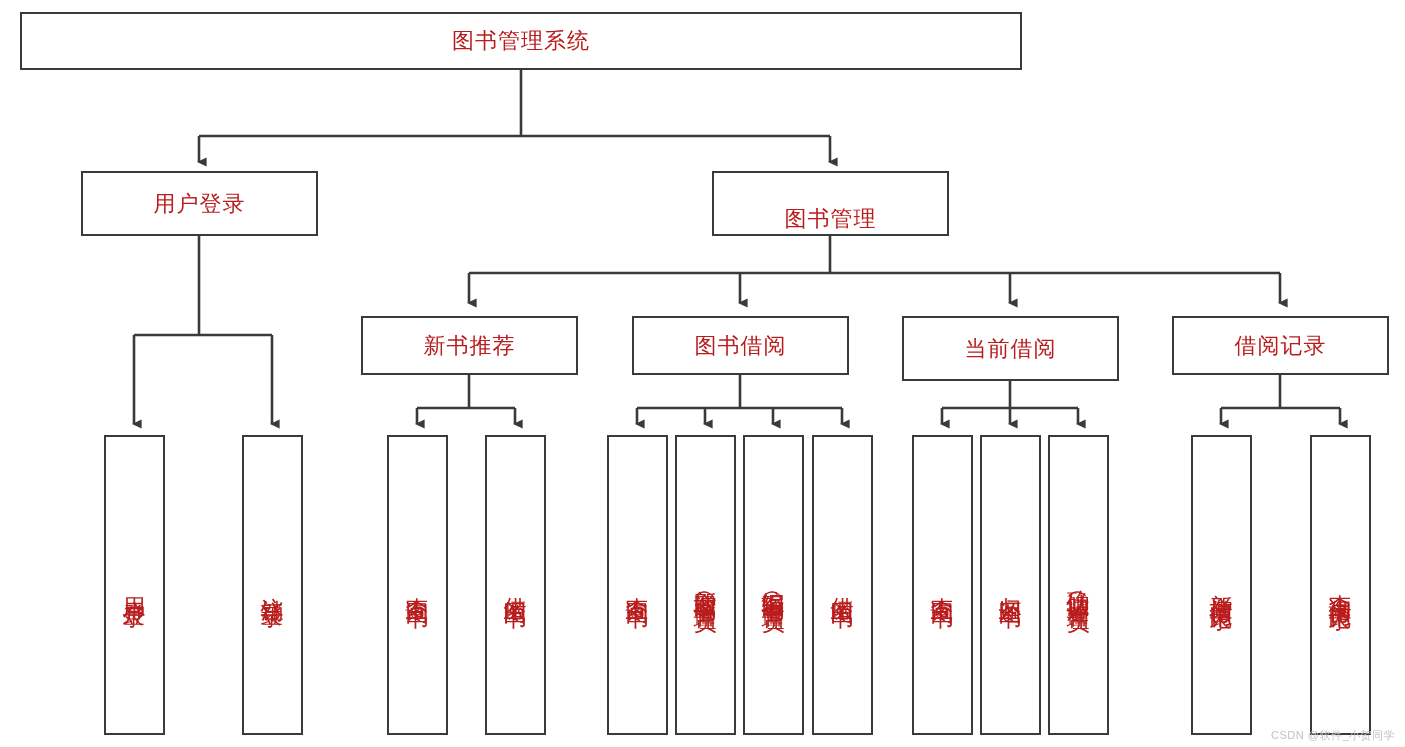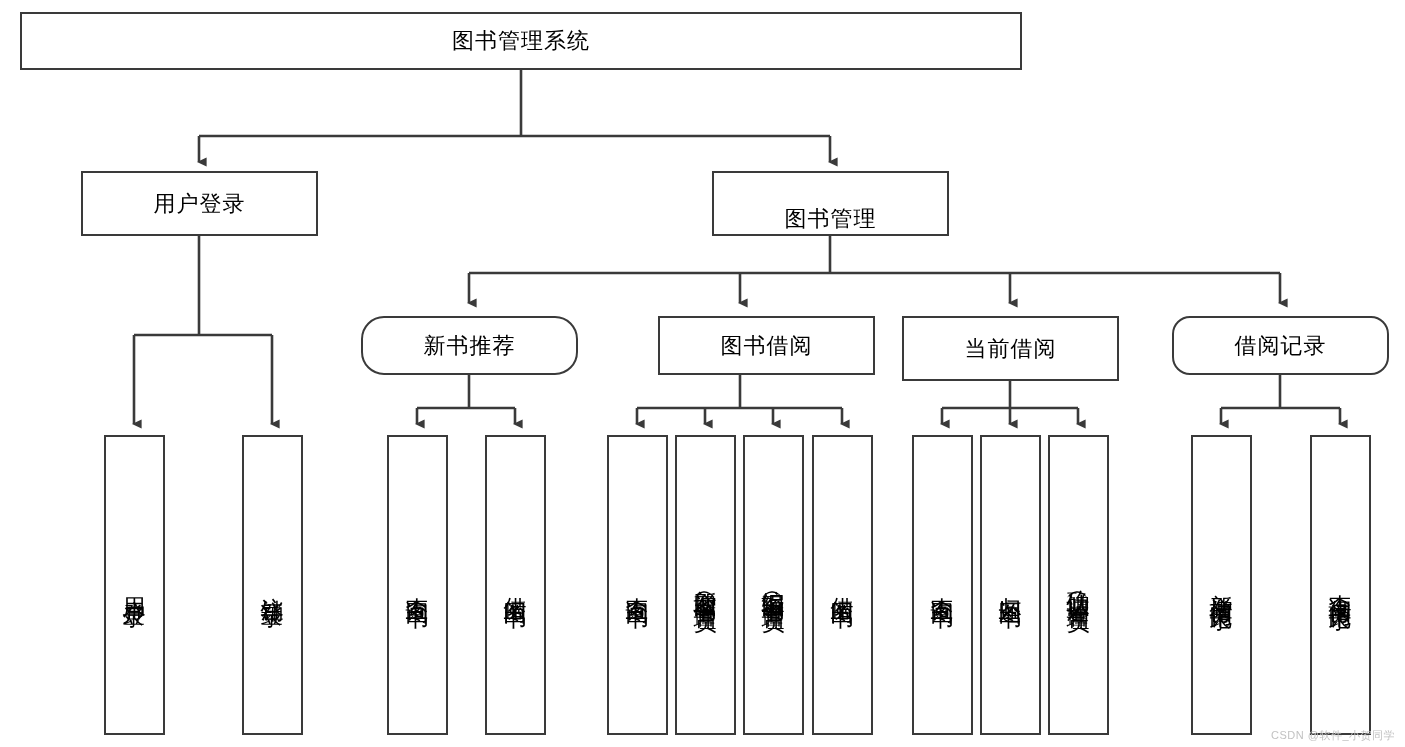--- a/index.html
+++ b/index.html
@@ -27,21 +27,21 @@
     pointer-events: none;
   }
   .node {
     position: absolute;
     box-sizing: border-box;
     border: 2px solid #3a3a3a;
     background: #ffffff;
     display: flex;
     align-items: center;
     justify-content: center;
-    color: #000000;
+    color: #b91c1c;
   }
   .node.horizontal {
     font-size: 22px;
     letter-spacing: 1px;
   }
   .node.vertical {
     writing-mode: vertical-rl;
     text-orientation: upright;
     font-size: 23px;
     letter-spacing: 3px;
@@ -126,33 +126,33 @@
   </div>
 
   <div class="node horizontal" style="left:81px; top:171px; width:237px; height:65px;">
     <span class="node-label">用户登录</span>
   </div>
 
   <div class="node horizontal" style="left:712px; top:171px; width:237px; height:65px;align-items:flex-end;">
     <span class="node-label">图书管理</span>
   </div>
 
-  <div class="node horizontal" style="left:361px; top:316px; width:217px; height:59px;border-radius:23px;">
+  <div class="node horizontal" style="left:361px; top:316px; width:217px; height:59px;">
     <span class="node-label">新书推荐</span>
   </div>
 
-  <div class="node horizontal" style="left:632px; top:316px; width:217px; height:59px;margin-left:26px;">
+  <div class="node horizontal" style="left:632px; top:316px; width:217px; height:59px;">
     <span class="node-label">图书借阅</span>
   </div>
 
   <div class="node horizontal" style="left:902px; top:316px; width:217px; height:65px;">
     <span class="node-label">当前借阅</span>
   </div>
 
-  <div class="node horizontal" style="left:1172px; top:316px; width:217px; height:59px;border-radius:18px;">
+  <div class="node horizontal" style="left:1172px; top:316px; width:217px; height:59px;">
     <span class="node-label">借阅记录</span>
   </div>
 
   <div class="node vertical" style="left:104px; top:435px; width:61px; height:300px;">
     <span class="node-label">用户登录</span>
   </div>
 
   <div class="node vertical" style="left:242px; top:435px; width:61px; height:300px;">
     <span class="node-label">注销登录</span>
   </div>

